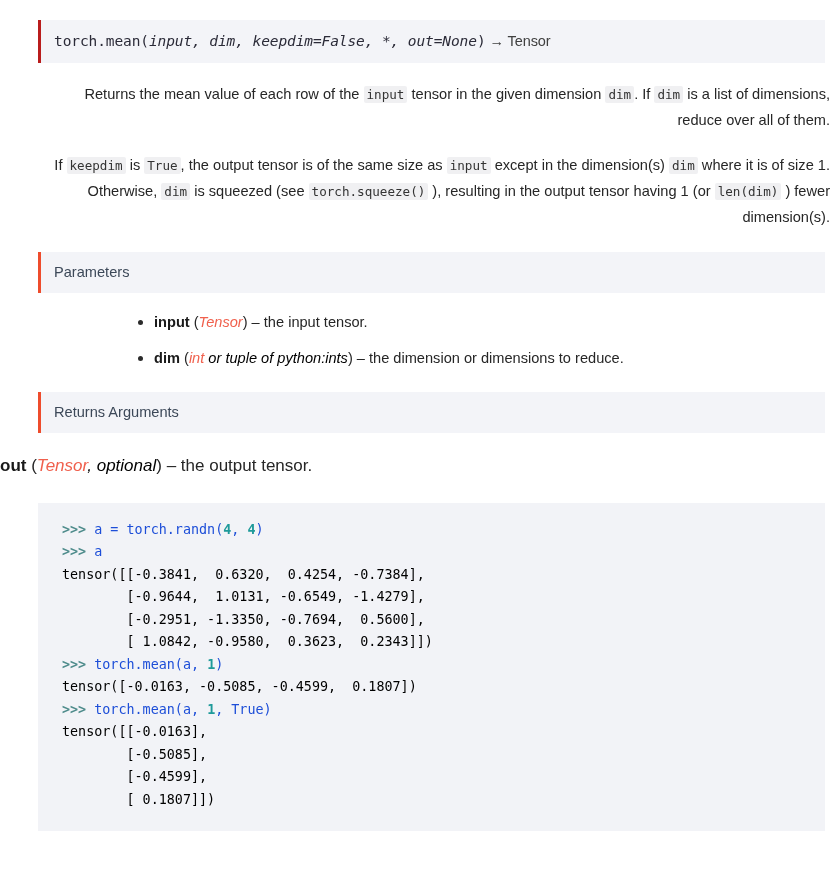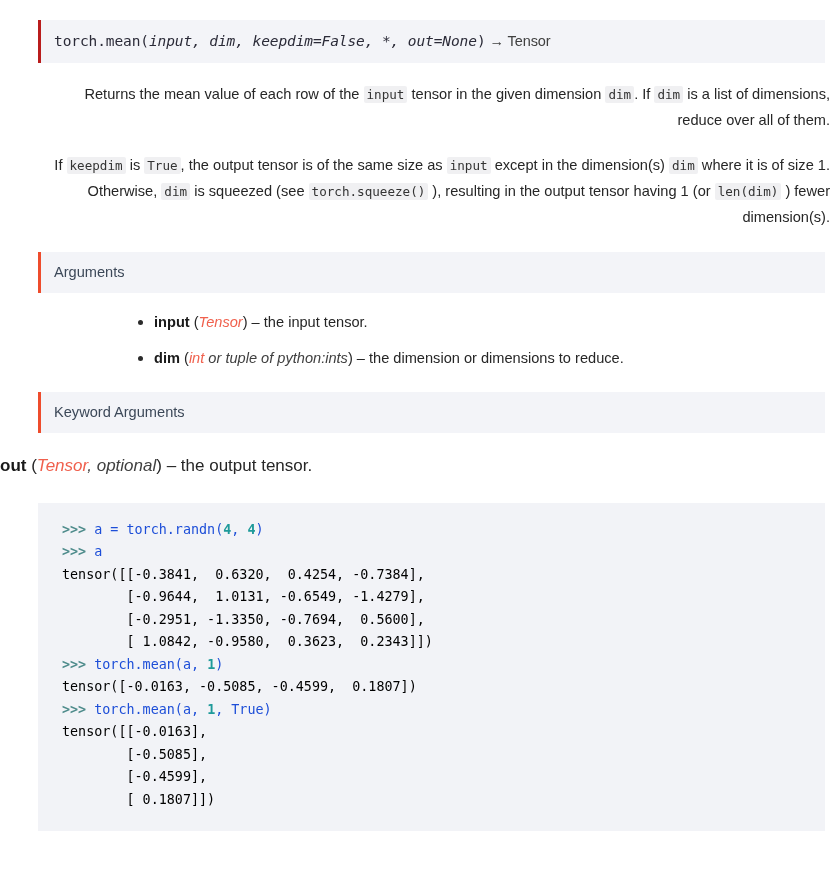--- a/index.html
+++ b/index.html
@@ -104,21 +104,21 @@
   }
   .pname {
     font-weight: bold;
     color: #1a1a1a;
   }
   .ptype {
     color: #f0604d;
     font-style: italic;
   }
   .ptype-plain {
-    color: #404040;
+    color: #000000;
     font-style: italic;
   }
   .dash { color: #262626; }
 
   
   .kwarg {
     margin: 19px 10px 0 0;
     font-size: 17px;
     color: #262626;
   }
@@ -164,28 +164,28 @@
 <div class="page">
 
   <div class="sig-block">
     <div class="sig-text"><span>torch.mean</span><span>(</span><span class="em">input, dim, keepdim=False, *, out=None</span><span>)</span><span class="sig-ret"> <span>→</span> <span>Tensor</span></span></div>
   </div>
 
   <p class="para"><span>Returns the mean value of each row of the </span><code class="ic">input</code><span> tensor in the given dimension </span><code class="ic">dim</code><span>. If </span><code class="ic">dim</code><span> is a list of dimensions, reduce over all of them.</span></p>
 
   <p class="para"><span>If </span><code class="ic">keepdim</code><span> is </span><code class="ic">True</code><span>, the output tensor is of the same size as </span><code class="ic">input</code><span> except in the dimension(s) </span><code class="ic">dim</code><span> where it is of size 1. Otherwise, </span><code class="ic">dim</code><span> is squeezed (see </span><code class="ic">torch.squeeze()</code><span> ), resulting in the output tensor having 1 (or </span><code class="ic">len(dim)</code><span> ) fewer dimension(s).</span></p>
 
-  <div class="sec-head"><span>Arguments</span></div>
+  <div class="sec-head"><span>Parameters</span></div>
 
   <ul class="param-list">
     <li><span class="pname">input</span> (<span class="ptype">Tensor</span>)<span class="dash"> – </span><span>the input tensor.</span></li>
     <li><span class="pname">dim</span> (<span class="ptype">int</span><span class="ptype-plain"> or tuple of python:ints</span>)<span class="dash"> – </span><span>the dimension or dimensions to reduce.</span></li>
   </ul>
 
-  <div class="sec-head"><span>Keyword Arguments</span></div>
+  <div class="sec-head"><span>Returns Arguments</span></div>
 
   <div class="kwarg"><span class="pname">out</span> (<span class="ptype">Tensor</span><span class="ptype-plain">, optional</span>)<span class="dash"> – </span><span>the output tensor.</span></div>
 
 
   <div class="code-block" id="code-block"><span class="prompt">&gt;&gt;&gt; </span><span class="src">a = torch.randn(</span><span class="num">4</span><span class="src">, </span><span class="num">4</span><span class="src">)</span>
 <span class="prompt">&gt;&gt;&gt; </span><span class="src">a</span>
 <span class="out">tensor([[-0.3841,  0.6320,  0.4254, -0.7384],</span>
 <span class="out">        [-0.9644,  1.0131, -0.6549, -1.4279],</span>
 <span class="out">        [-0.2951, -1.3350, -0.7694,  0.5600],</span>
 <span class="out">        [ 1.0842, -0.9580,  0.3623,  0.2343]])</span>

